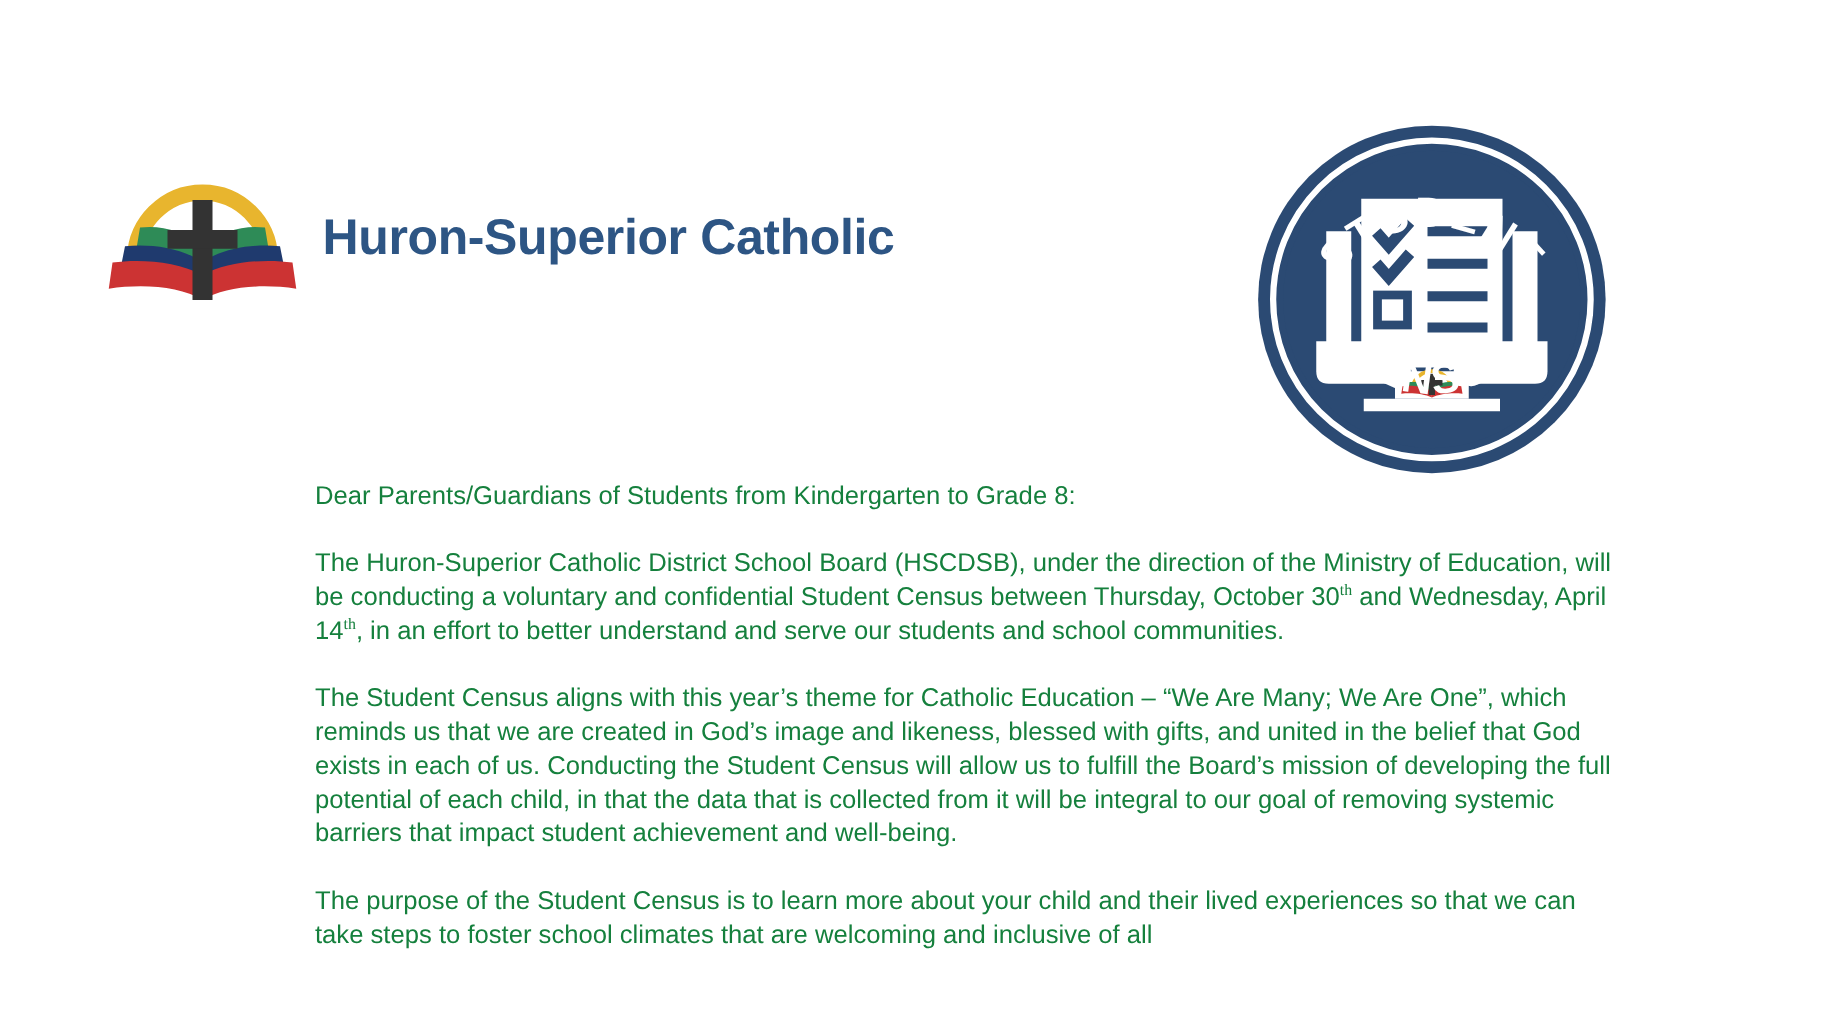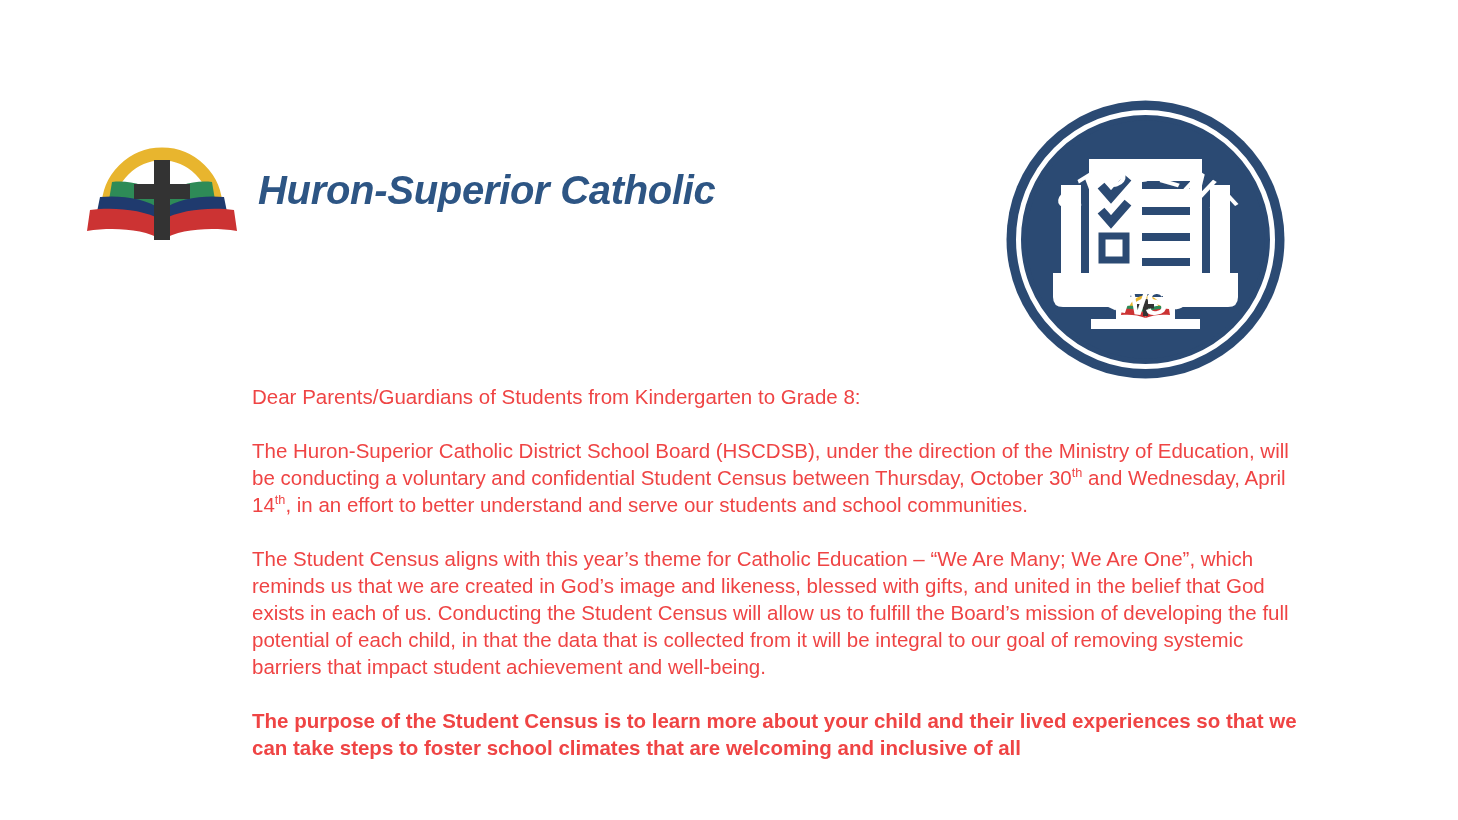--- a/index.html
+++ b/index.html
@@ -17,21 +17,20 @@
     font-family: "Liberation Sans", sans-serif;
     color: #000000;
   }
 
   
   #header {
     position: absolute;
     top: 0; left: 0;
     width: 1396px;
     height: 390px;
-    font-style: italic;
   }
 
   
   #board-logo {
     position: absolute;
     left: 78px;
     top: 132px;
     display: flex;
     align-items: center;
   }
@@ -74,31 +73,32 @@
   }
 
   
   #letter-body {
     position: absolute;
     left: 252px;
     top: 383px;
     width: 1052px;
     font-size: 20.5px;
     line-height: 27px;
-    color: #ef4444;
+    color: #15803d;
   }
   .para {
     margin: 0 0 27px 0;
     text-align: left;
   }
-  .para:last-child { margin-bottom: 0; font-weight: bold; }
+  .para:last-child { margin-bottom: 0; }
   .para sup {
     font-size: 0.62em;
     vertical-align: super;
     line-height: 0;
+    font-family: Liberation Serif, serif;
   }
   .quote-italic {
   }
 </style>
 </head>
 <body>
 
 <div id="header">
 
   <div id="board-logo">

